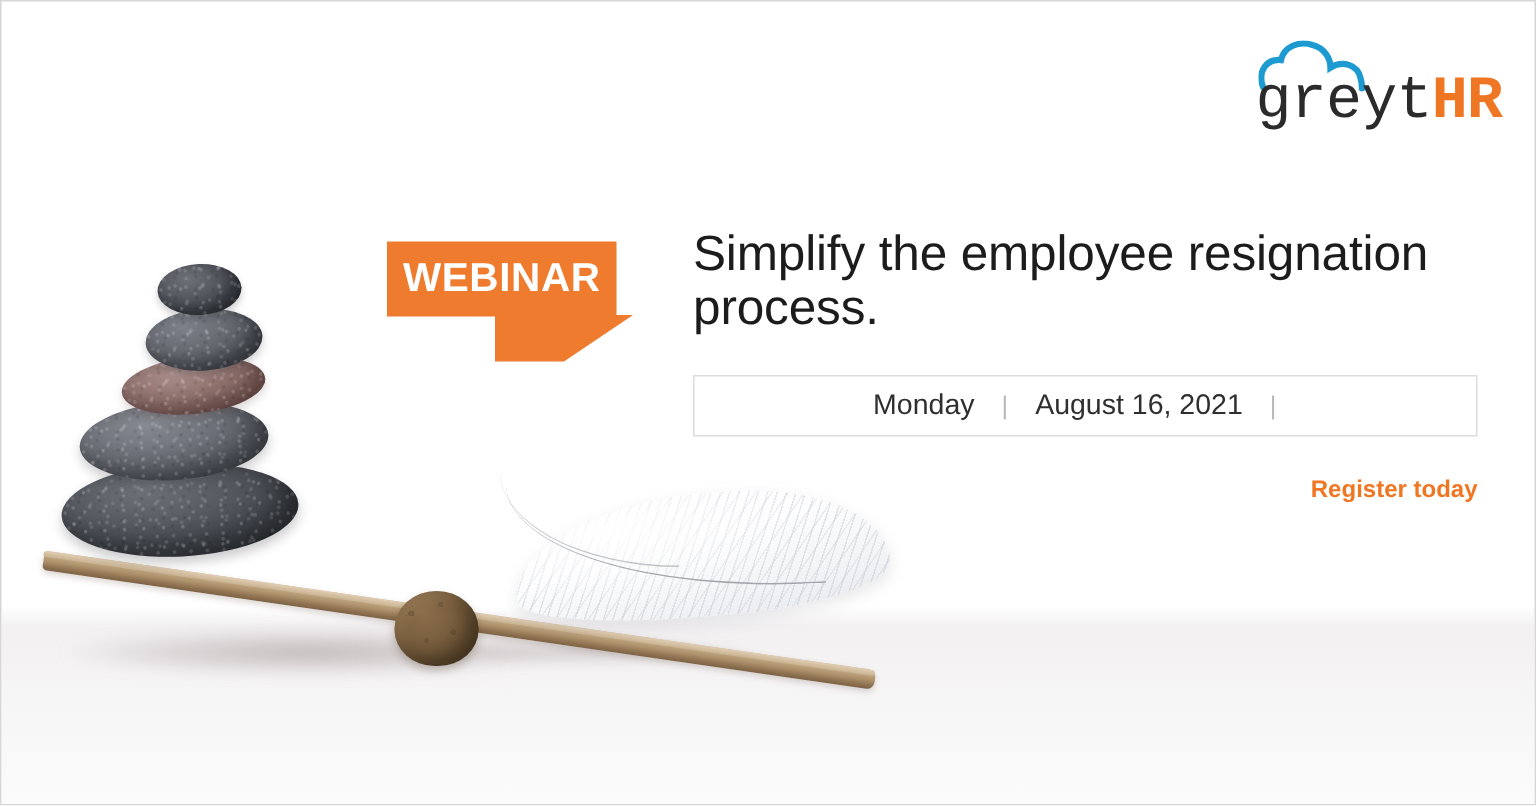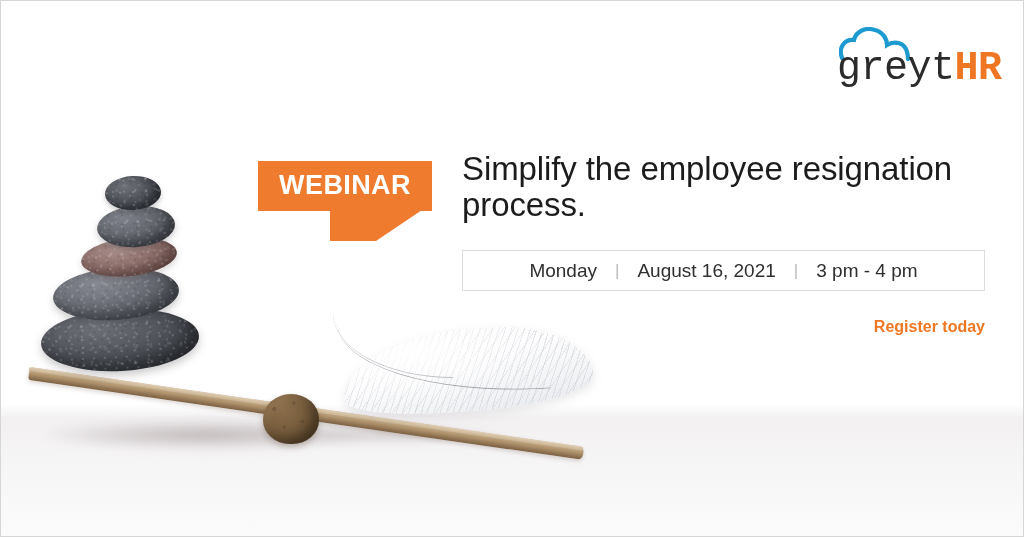--- a/index.html
+++ b/index.html
@@ -269,21 +269,21 @@
     white-space: nowrap;
   }
   .logo-grey { color: #2b2b2b; font-weight: 400; }
   .logo-hr  { color: #ef7622; font-weight: 700; }
 
   
   .badge {
     position: absolute;
     left: 257px;
     top: 160px;
-    width: 174px;
+    width: 153px;
     height: 50px;
   }
   .badge-box {
     position: absolute;
     inset: 0;
     background: #ee7b2e;
   }
   .badge-tail {
     position: absolute;
     left: 104px;
@@ -427,19 +427,18 @@
   <div class="headline">
     <span class="headline-line">Simplify the employee resignation process.</span>
   </div>
 
   <div class="datebar">
     <div class="datebar-inner">
       <span class="datebar-item">Monday</span>
       <span class="datebar-sep">|</span>
       <span class="datebar-item">August 16, 2021</span>
       <span class="datebar-sep">|</span>
-      <span class="datebar-item">3 pm - 4 pm</span>
     </div>
   </div>
 
   <a class="register" href="#">Register today</a>
 
 </div>
 
 </body></html>

